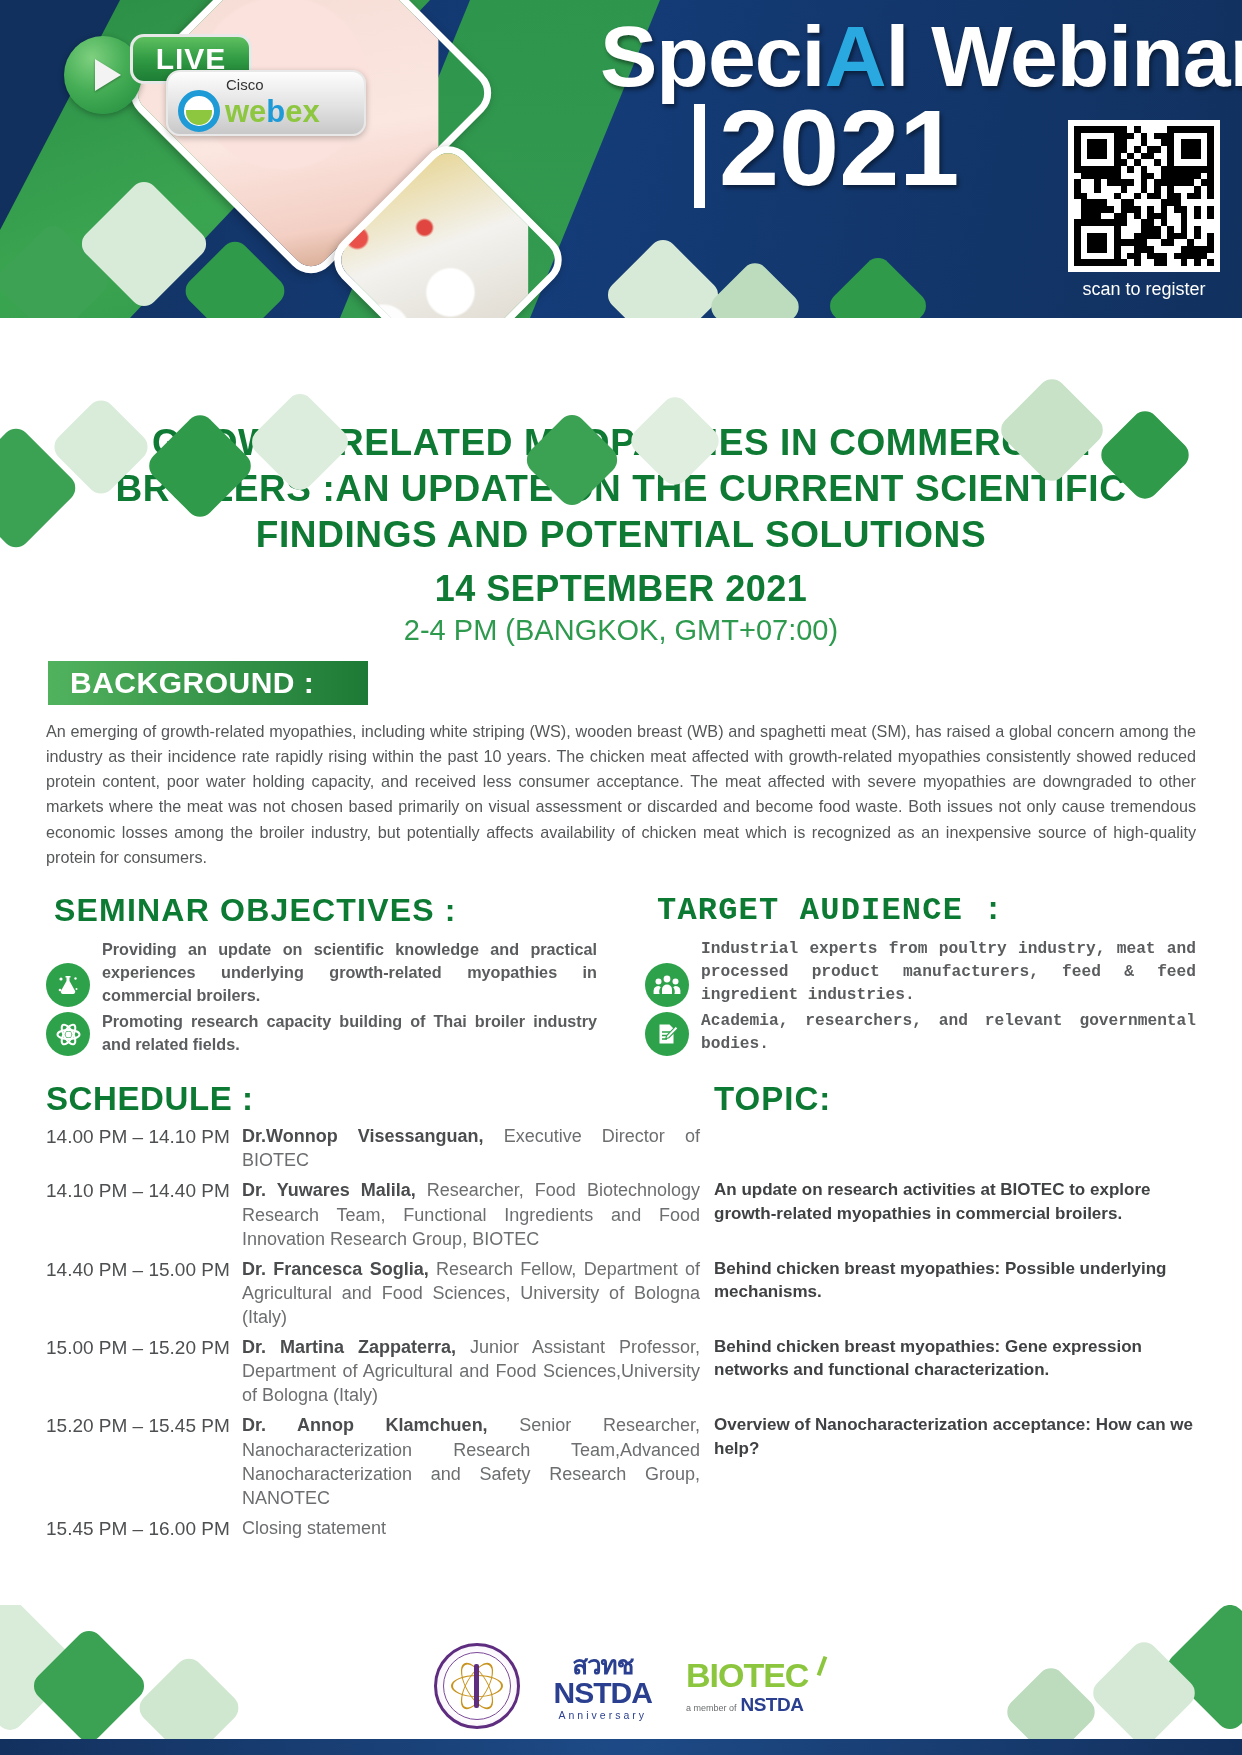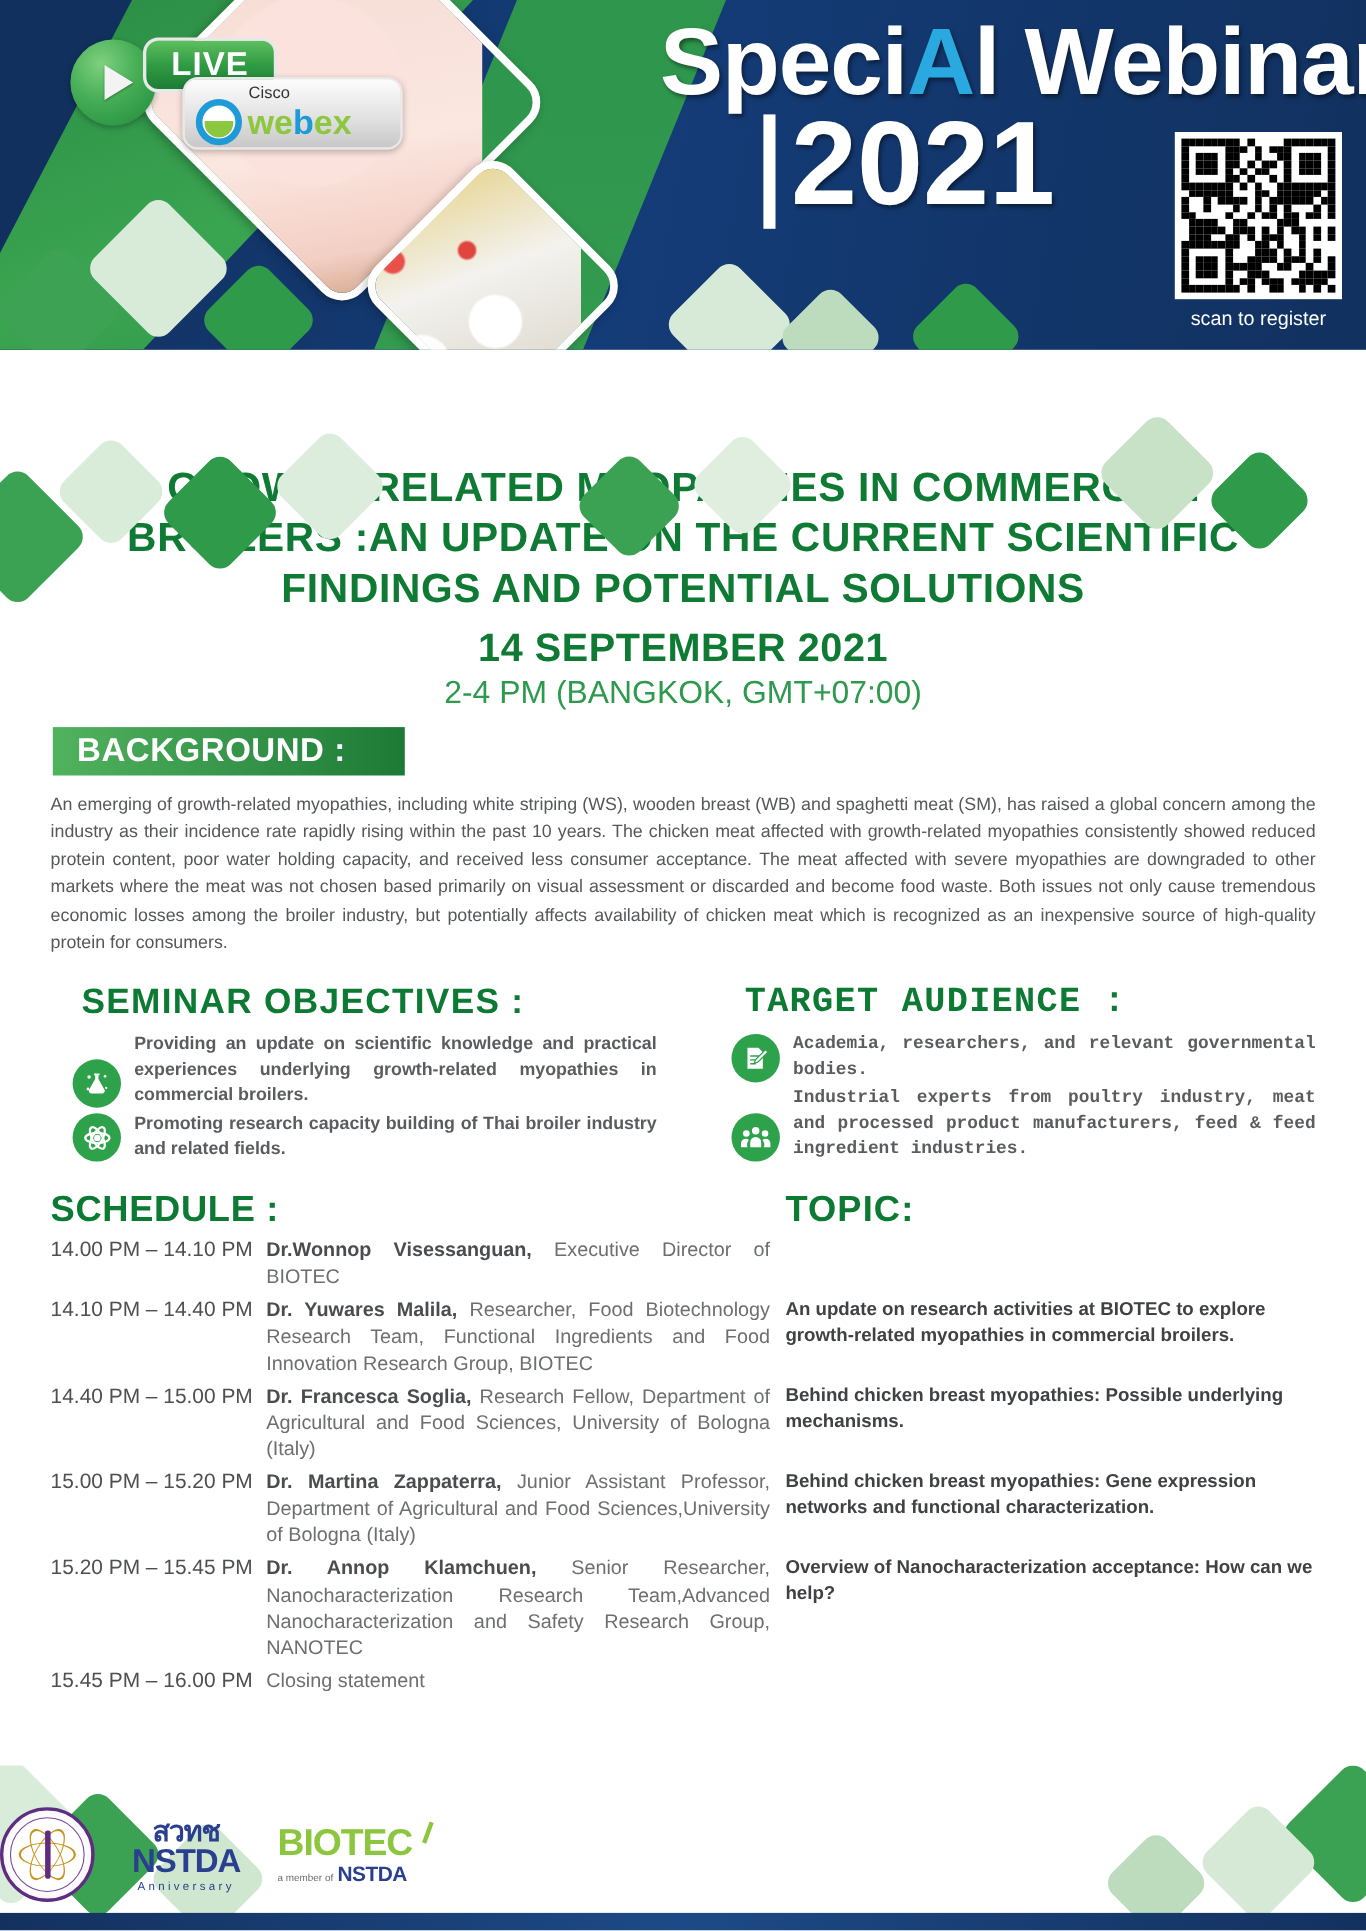--- a/index.html
+++ b/index.html
@@ -184,21 +184,21 @@
     margin-top: 14px;
     color: #555759;
     font-size: 16.2px;
     line-height: 1.56;
     text-align: justify;
     font-family: "Liberation Sans Narrow", "Liberation Sans", sans-serif;
   }
 
   
   .two-col { display: flex; margin-top: 22px; gap: 26px; }
-  .col { flex: 1; margin-left: 20px; }
+  .col { flex: 1; }
   .col.right { padding-left: 22px; font-family: Liberation Mono, monospace; }
   .sec-head {
     color: #0d7a34;
     font-weight: bold;
     font-size: 32px;
     letter-spacing: 1.2px;
     margin-left: 8px;
   }
   .col.right .sec-head { margin-left: 12px; }
   .bullets { margin-top: 8px; }
@@ -255,21 +255,21 @@
   
   .footer { position: absolute; left: 0; bottom: 0; width: 1242px; height: 150px; }
   .foot-deco { position: absolute; left: 0; bottom: 14px; width: 330px; height: 136px; overflow: hidden; }
   .foot-deco-r { position: absolute; right: 0; bottom: 14px; width: 330px; height: 136px; overflow: hidden; }
   .foot-bar {
     position: absolute; left: 0; bottom: 0; width: 1242px; height: 16px;
     background: linear-gradient(90deg, #13315f 0%, #1d4a86 50%, #13315f 100%);
   }
   .logos {
     position: absolute; left: 0; bottom: 26px; width: 1242px;
-    display: flex; align-items: center; gap: 34px;
+    display: flex; align-items: center; justify-content: center; gap: 34px;
   }
   .logo-seal {
     width: 86px; height: 86px; border-radius: 50%;
     border: 3px solid #5f2d80;
     background: radial-gradient(circle at 50% 50%, #fff 55%, #efe6f5 100%);
     position: relative;
     display: flex; align-items: center; justify-content: center;
   }
   .logo-seal .ring2 { position: absolute; inset: 6px; border: 1.5px solid #7b4a99; border-radius: 50%; }
   .seal-atom { position: absolute; inset: 14px; }
@@ -837,42 +837,42 @@
           <div class="b-text">Promoting research capacity building of Thai broiler industry and related fields.</div>
         </div>
       </div>
     </div>
 
     <div class="col right">
       <div class="sec-head">TARGET AUDIENCE :</div>
       <div class="bullets">
         <div class="bullet">
           <div class="b-icon">
-            <svg width="26" height="26" viewBox="0 0 26 26">
-                <path d="M5.5 3.5h10l4 4v15h-14z" fill="#fff"></path>
-                <g stroke="#2ea14b" stroke-width="1.3">
-                  <path d="M8 11h8M8 14.5h8M8 18h5"></path>
-                </g>
-                <path d="M21.8 5.2l2.3 2.3-9.2 9.2-3.2 1 1-3.2z" fill="#fff" stroke="#2ea14b" stroke-width="1.1"></path>
-              </svg>
-          </div>
-          <div class="b-text">Academia, researchers, and relevant governmental bodies.</div>
-        </div>
-        <div class="bullet">
-          <div class="b-icon">
             <svg width="28" height="26" viewBox="0 0 28 26">
                 <circle cx="14" cy="7" r="3.4" fill="#fff"></circle>
                 <circle cx="5.5" cy="9.5" r="3" fill="#fff"></circle>
                 <circle cx="22.5" cy="9.5" r="3" fill="#fff"></circle>
                 <path d="M9 22v-4.4a5 5 0 0 1 10 0V22z" fill="#fff"></path>
                 <path d="M0.6 22v-3.6a4.3 4.3 0 0 1 7.2-3.1A7 7 0 0 0 6.6 22z" fill="#fff"></path>
                 <path d="M27.4 22h-6a7 7 0 0 0-1.2-6.7 4.3 4.3 0 0 1 7.2 3.1z" fill="#fff"></path>
               </svg>
           </div>
           <div class="b-text">Industrial experts from poultry industry, meat and processed product manufacturers, feed &amp; feed ingredient industries.</div>
+        </div>
+        <div class="bullet">
+          <div class="b-icon">
+            <svg width="26" height="26" viewBox="0 0 26 26">
+                <path d="M5.5 3.5h10l4 4v15h-14z" fill="#fff"></path>
+                <g stroke="#2ea14b" stroke-width="1.3">
+                  <path d="M8 11h8M8 14.5h8M8 18h5"></path>
+                </g>
+                <path d="M21.8 5.2l2.3 2.3-9.2 9.2-3.2 1 1-3.2z" fill="#fff" stroke="#2ea14b" stroke-width="1.1"></path>
+              </svg>
+          </div>
+          <div class="b-text">Academia, researchers, and relevant governmental bodies.</div>
         </div>
       </div>
     </div>
   </div>
 
   <div class="sched-head-row">
     <div class="s1"><span class="sched-title">SCHEDULE :</span></div>
     <div><span class="topic-title">TOPIC:</span></div>
   </div>
 

